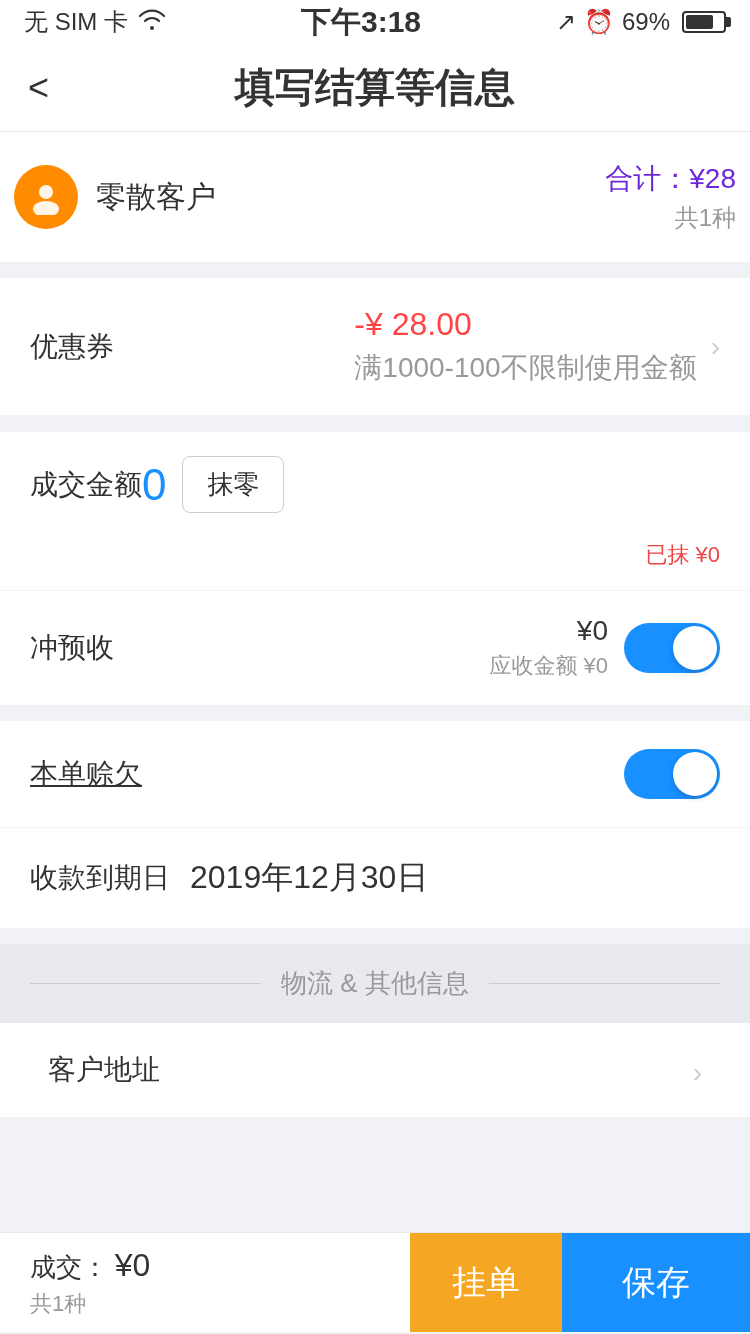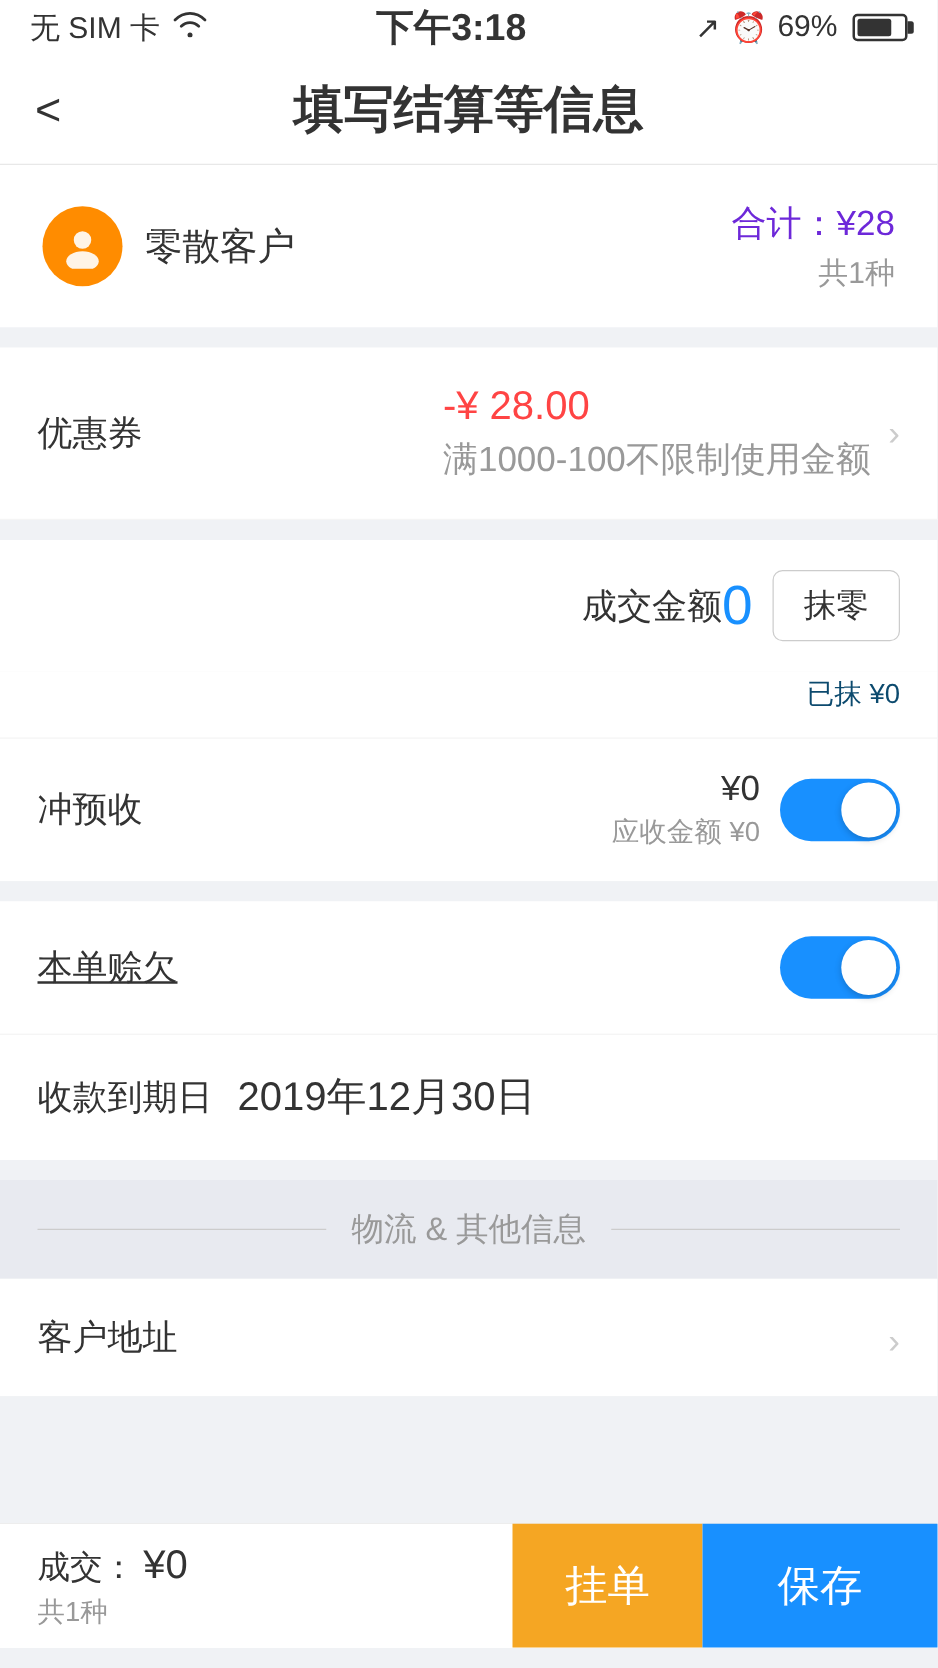--- a/index.html
+++ b/index.html
@@ -84,21 +84,21 @@
 
     
     .section-white {
       background: #fff;
       margin-bottom: 0;
     }
 
     
     .customer-row {
       background: #fff;
-      padding: 28px 34px;
+      padding: 28px 14px;
       display: flex;
       align-items: center;
       justify-content: space-between;
     }
     .customer-left { display: flex; align-items: center; gap: 18px; }
     .customer-avatar {
       width: 64px; height: 64px;
       border-radius: 50%;
       background: #ff8c00;
       display: flex; align-items: center; justify-content: center;
@@ -128,35 +128,35 @@
     .coupon-value { font-size: 32px; color: #ff4444; font-weight: 500; }
     .coupon-desc { font-size: 28px; color: #999; text-align: right; margin-top: 6px; }
     .chevron-icon { color: #ccc; font-size: 28px; }
 
     
     .amount-row {
       background: #fff;
       padding: 24px 30px;
       display: flex;
       align-items: center;
-      justify-content: flex-end;
+      justify-content: flex-start;
     }
     .amount-label { font-size: 28px; color: #333; }
     .amount-right { display: flex; align-items: center; gap: 16px; }
     .amount-value { font-size: 44px; color: #1890ff; font-weight: 500; }
     .round-btn {
       border: 1px solid #ccc;
       border-radius: 8px;
       padding: 10px 24px;
       font-size: 26px;
       color: #333;
       background: #fff;
       cursor: pointer;
     }
-    .amount-sub { font-size: 22px; color: #0c4a6e; text-align: right; margin-top: 4px; }
+    .amount-sub { font-size: 22px; color: #ef4444; text-align: right; margin-top: 4px; }
 
     
     .prepay-row {
       background: #fff;
       padding: 24px 30px;
       display: flex;
       align-items: center;
       justify-content: space-between;
     }
     .prepay-label { font-size: 28px; color: #333; }
@@ -219,33 +219,33 @@
     }
     .section-label-text {
       font-size: 26px;
       color: #999;
       margin: 0 20px;
     }
 
     
     .address-row {
       background: #fff;
-      padding: 28px 30px;
+      padding: 28px 48px;
       display: flex;
       align-items: flex-end;
       justify-content: space-between;
     }
     .address-label { font-size: 28px; color: #333; flex-shrink: 0; margin-right: 20px; }
     .address-value { font-size: 28px; color: #333; flex: 1; }
     .address-right { display: flex; align-items: center; }
 
     
     .bottom-bar {
       position: fixed;
-      bottom: 16px;
+      bottom: 2px;
       left: 0;
       width: 750px;
       height: 100px;
       background: #fff;
       display: flex;
       align-items: center;
       border-top: 1px solid #e8e8e8;
     }
     .bottom-summary {
       flex: 1;

